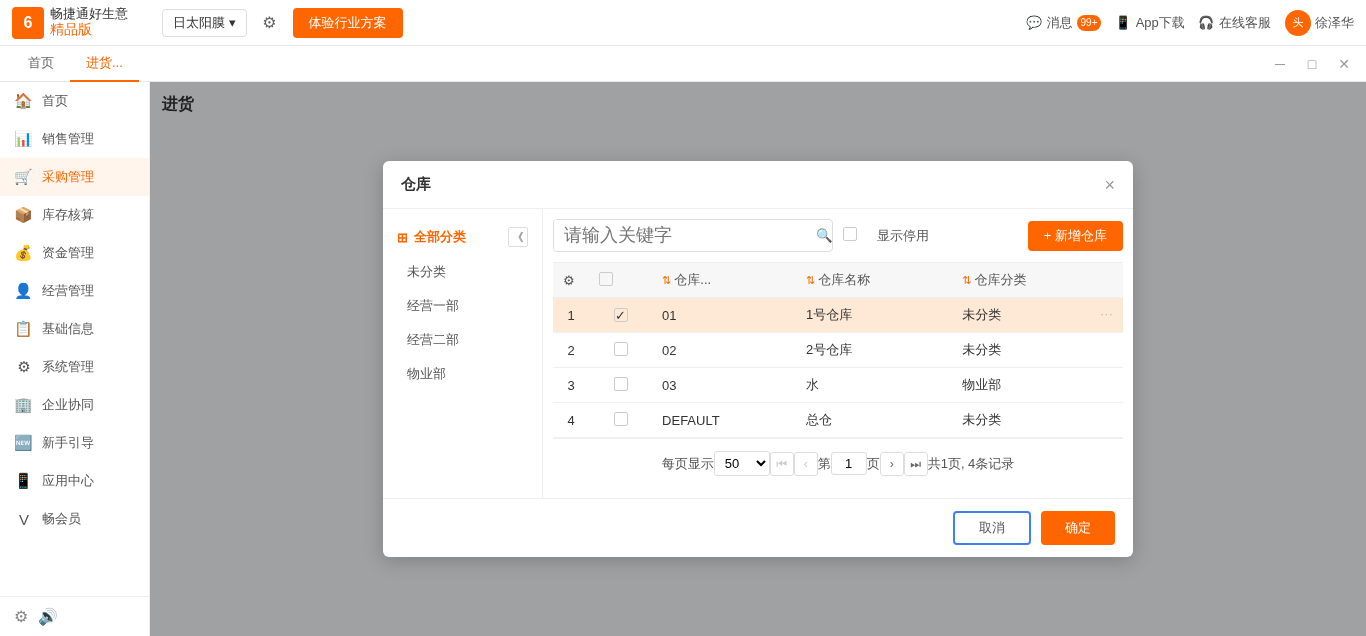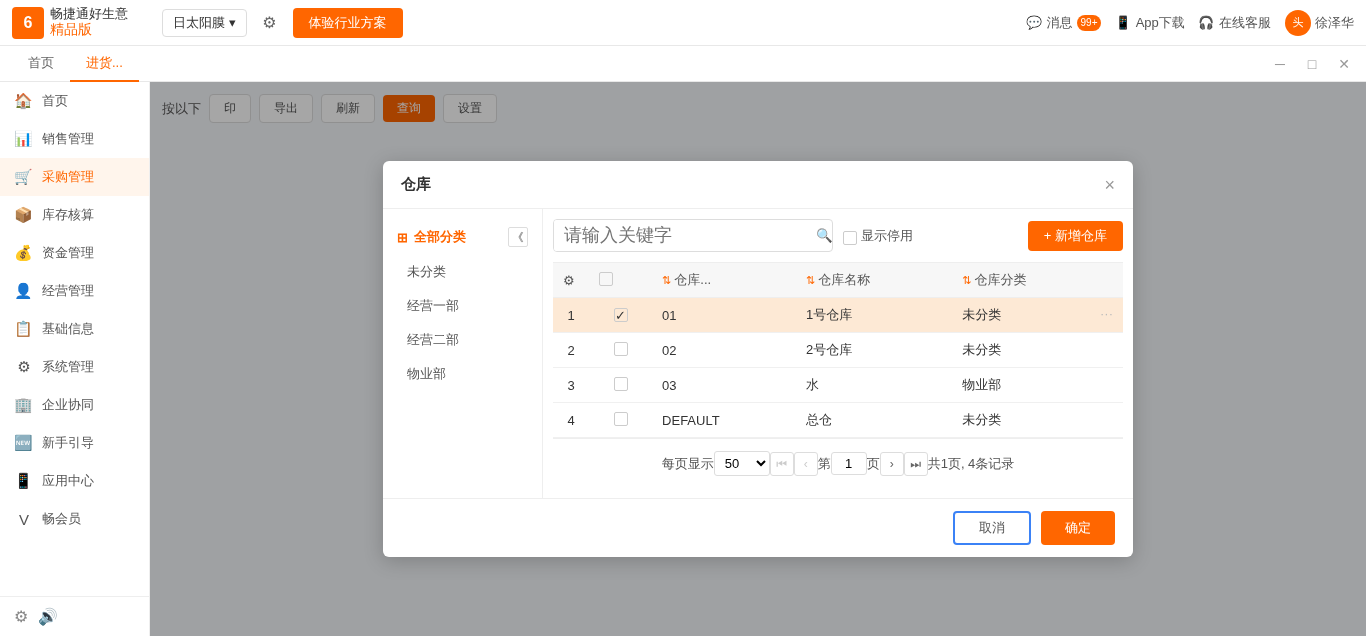--- a/index.html
+++ b/index.html
@@ -155,21 +155,21 @@
       border-radius: 4px; overflow: hidden; flex: 1; max-width: 280px;
     }
     .search-input {
       border: none; outline: none; padding: 5px 10px; font-size: 18px;
       flex: 1; color: #999;
     }
     .search-btn {
       padding: 5px 10px; background: #fff; border: none; cursor: pointer; color: #999;
     }
     .show-disabled {
-      display: flex; align-items: flex-end; gap: 4px; font-size: 13px; color: #555;
+      display: flex; align-items: flex-start; gap: 20px; font-size: 13px; color: #555;
       cursor: pointer;
     }
     .checkbox-wrap {
       width: 14px; height: 14px; border: 1px solid #ccc; border-radius: 2px;
       display: inline-flex; align-items: center; justify-content: center;
     }
     .add-btn {
       background: #f60; color: #fff; border: none; border-radius: 4px;
       padding: 6px 16px; cursor: pointer; font-size: 13px; margin-left: auto;
       white-space: nowrap;
@@ -333,28 +333,21 @@
       <span>畅会员</span>
     </div>
     <div class="sidebar-bottom">
       <span class="sidebar-bottom-icon">⚙</span>
       <span class="sidebar-bottom-icon">🔊</span>
     </div>
   </div>
 
   <div class="content-area">
     <div class="content-inner">
-      <div class="toolbar">
-        <span class="filter-label">按以下</span>
-        <button class="toolbar-btn">印</button>
-        <button class="toolbar-btn">导出</button>
-        <button class="toolbar-btn">刷新</button>
-        <button class="toolbar-btn primary">查询</button>
-        <button class="toolbar-btn">设置</button>
-      </div>
+      <div class="page-title">进货</div>
     </div>
 
     <div class="modal-overlay">
       <div class="modal">
 
         <div class="modal-header">
           <span class="modal-title">仓库</span>
           <span class="modal-close">×</span>
         </div>
 

